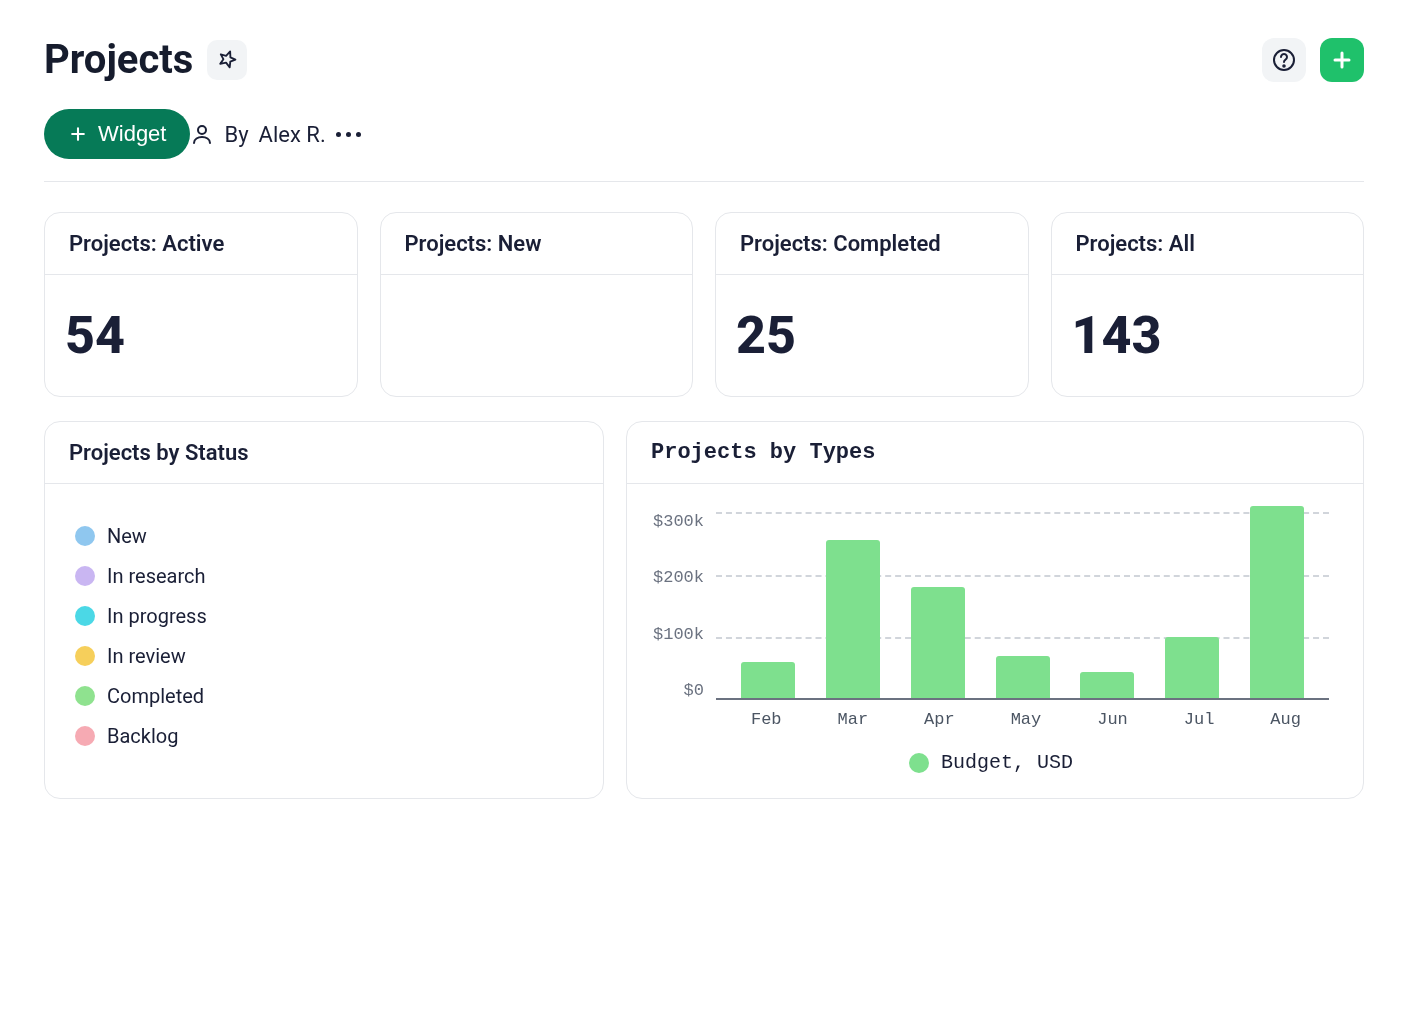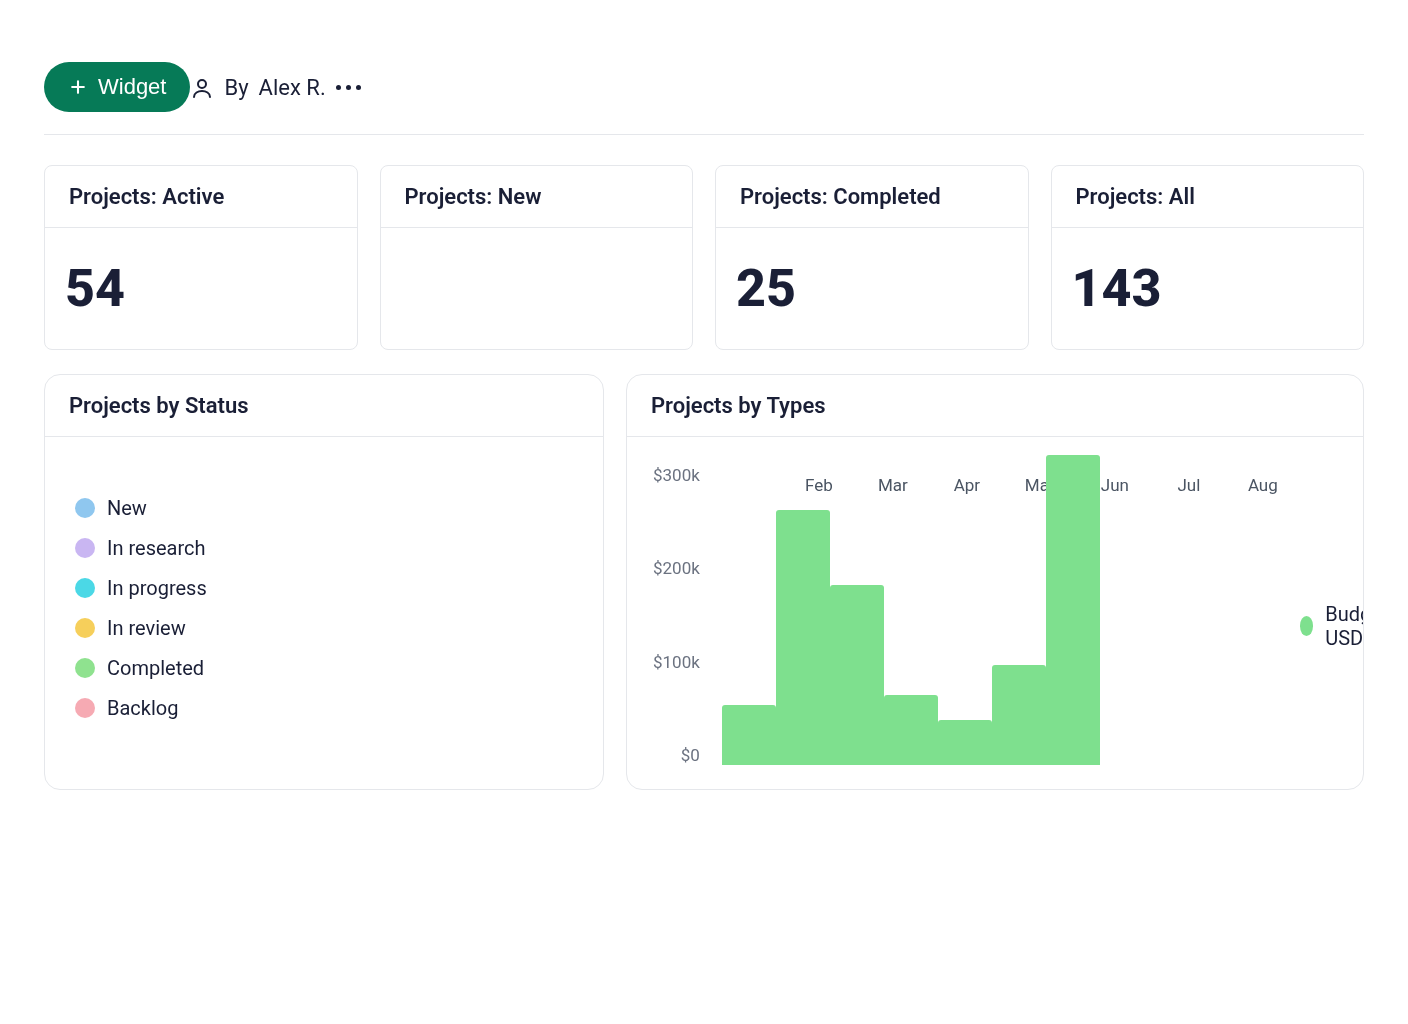--- a/index.html
+++ b/index.html
@@ -8,58 +8,82 @@
 .header-row { display: flex; align-items: center; justify-content: space-between; }
 .title-group { display: flex; align-items: center; gap: 14px; }
 .page-title { font-size: 40px; font-weight: 700; color: #161c2d; }
 .pin-btn { width: 40px; height: 40px; border-radius: 10px; background: #f2f4f6; display: flex; align-items: center; justify-content: center; cursor: pointer; border:none; }
 .header-actions { display: flex; align-items: center; gap: 14px; }
 .icon-btn { width: 44px; height: 44px; border-radius: 12px; display: flex; align-items: center; justify-content: center; cursor: pointer; border:none; }
 .help-btn { background: #f2f4f6; }
 .add-btn { background: #1fc16b; }
 .toolbar { display: flex; align-items: center; margin-top: 26px; }
 .widget-btn { display: flex; align-items: center; gap: 10px; background: #067a57; color: #fff; border: none; border-radius: 999px; padding: 12px 24px; font-size: 22px; font-weight: 500; cursor: pointer; }
-.author { display: flex; align-items: flex-end; gap: 10px; font-size: 22px; color: #1a1f36; }
+.author { display: flex; align-items: flex-start; gap: 10px; font-size: 22px; color: #1a1f36; }
 .more-btn { display:flex; gap:5px; align-items:center; cursor:pointer; border:none; background:none; padding:6px 10px; }
 .more-btn .dot { width:5px; height:5px; border-radius:50%; background:#1a1f36; }
 .divider { height:1px; background:#e5e7eb; margin-top:22px; }
 .stats-row { display:flex; gap:22px; margin-top:30px; }
-.stat-card { flex:1; border:1.5px solid #e5e7eb; border-radius:8px; overflow:hidden; }
+.stat-card { flex:1; border:1.5px solid #e5e7eb; border-radius:16px; overflow:hidden; }
 .stat-head { padding:18px 24px; font-size:22px; font-weight:600; color:#1a1f36; border-bottom:1.5px solid #e5e7eb; }
 .stat-value { padding:30px 20px; font-size:52px; font-weight:800; color:#1a1f36; }
 .charts-row { display:flex; gap:22px; margin-top:24px; }
 .chart-card { border:1.5px solid #e5e7eb; border-radius:16px; overflow:hidden; display:flex; flex-direction:column; }
 .chart-card.donut { width:560px; }
-.chart-card.bars { flex:1; }
+.chart-card.bars { flex:1;font-family:Liberation Mono, monospace; }
 .chart-head { padding:18px 24px; font-size:22px; font-weight:600; border-bottom:1.5px solid #e5e7eb; }
 .donut-body { flex:1; display:flex; align-items:center; gap:30px; padding:40px 30px 50px 30px; }
 .donut-wrap { position:relative; width:260px; height:260px; }
 .donut-labels { position:absolute; inset:0; }
 .donut-label { position:absolute; font-size:17px; font-weight:600; color:#1a1f36; transform:translate(-50%,-50%); }
 .legend { display:flex; flex-direction:column; gap:16px; }
 .legend-item { display:flex; align-items:center; gap:12px; font-size:20px; color:#1a1f36; }
 .legend-dot { width:20px; height:20px; border-radius:50%; }
-.bars-body { flex:1; padding:28px 34px 24px 26px; display:flex; }
+.bars-body { flex:1; padding:28px 34px 24px 26px; display:flex; flex-direction:column; }
 .plotarea { position:relative; flex:1; display:flex; }
 .yaxis { display:flex; flex-direction:column; justify-content:space-between; align-items:flex-end; padding-right:12px; font-size:17px; color:#6b7280; }
 .gridwrap { position:relative; flex:1; }
 .gridline { position:absolute; left:0; right:0; height:0; border-top:2px dashed #d1d5db; }
 .baseline { position:absolute; left:0; right:0; bottom:0; height:0; border-top:2px solid #6b7280; }
 .bars-container { position:absolute; left:0; right:0; bottom:0; top:0; display:flex; align-items:flex-end; justify-content:space-around; padding:0 10px; }
 .bar { width:54px; background:#7ee08e; border-radius:3px 3px 0 0; }
 .xaxis { display:flex; justify-content:space-around; padding:10px 0 0 70px; font-size:17px; color:#4b5563; }
 .xaxis span { width:54px; text-align:center; margin:0 10px; }
 .legend-bottom { display:flex; justify-content:center; align-items:center; gap:12px; margin-top:22px; font-size:20px; color:#1a1f36; }
 .legend-square { width:20px; height:20px; border-radius:50%; background:#7ee08e; }
 svg { display:block; }
 </style>
 </head>
 <body>
 
 <div class="page">
+  <div class="header-row">
+    <div class="title-group">
+      <h1 class="page-title">Projects</h1>
+      <button class="pin-btn">
+        <svg width="22" height="22" viewBox="0 0 24 24" fill="none" stroke="#1a1f36" stroke-width="2" stroke-linecap="round" stroke-linejoin="round">
+            <path d="M12 2l2.5 6 6 .5-4.5 4 1.5 6-5.5-3.5L6.5 18.5 8 12.5 3.5 8.5l6-.5z" transform="rotate(20 12 12)"></path>
+          </svg>
+      </button>
+    </div>
+    <div class="header-actions">
+      <button class="icon-btn help-btn">
+        <svg width="24" height="24" viewBox="0 0 24 24" fill="none" stroke="#1a1f36" stroke-width="2" stroke-linecap="round">
+            <circle cx="12" cy="12" r="10"></circle>
+            <path d="M9 9a3 3 0 1 1 4.5 2.6c-.8.5-1.5 1-1.5 2.4"></path>
+            <circle cx="12" cy="18" r="0.8" fill="#1a1f36"></circle>
+          </svg>
+      </button>
+      <button class="icon-btn add-btn">
+        <svg width="24" height="24" viewBox="0 0 24 24" fill="none" stroke="#fff" stroke-width="3" stroke-linecap="round">
+            <path d="M12 5v14M5 12h14"></path>
+          </svg>
+      </button>
+    </div>
+  </div>
 
   <div class="toolbar">
     <button class="widget-btn">
       <svg width="20" height="20" viewBox="0 0 24 24" fill="none" stroke="#fff" stroke-width="2.5" stroke-linecap="round">
           <path d="M12 5v14M5 12h14"></path>
         </svg>
       <span>Widget</span>
     </button>
     <div class="author">
       <svg width="24" height="24" viewBox="0 0 24 24" fill="none" stroke="#1a1f36" stroke-width="2" stroke-linecap="round">

